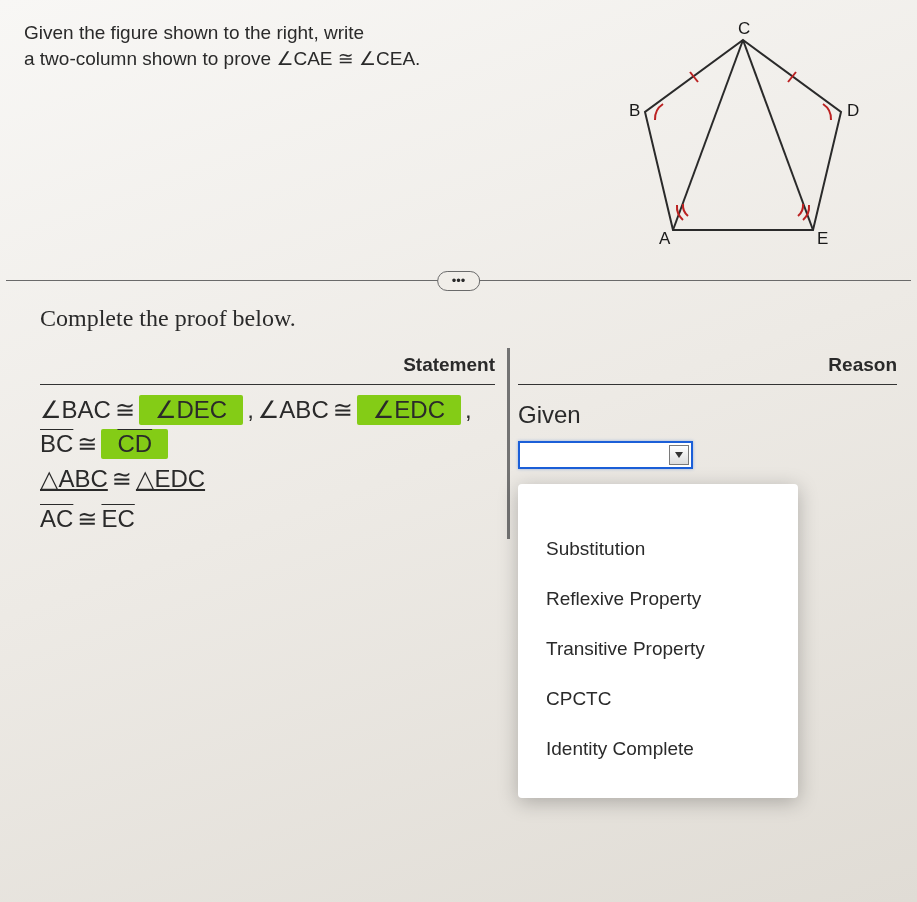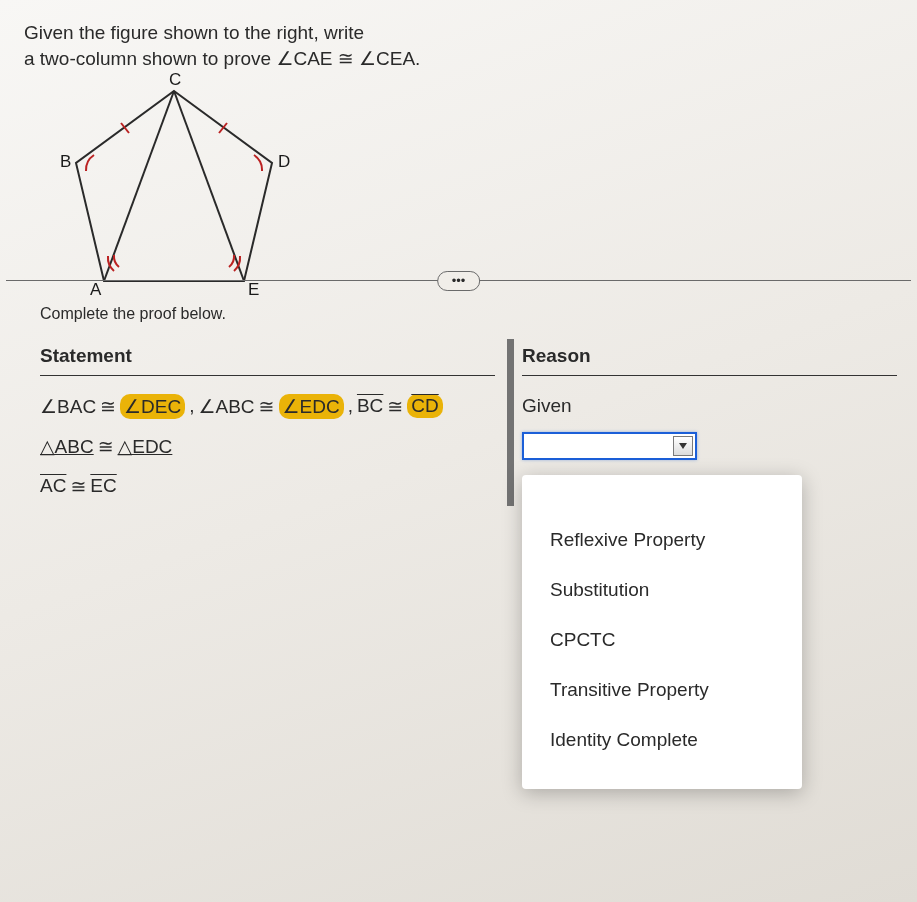--- a/index.html
+++ b/index.html
@@ -9,21 +9,20 @@
   width: 917px;
   height: 902px;
   color: #2a2a2a;
   position: relative;
   overflow: hidden;
 }
 .top-region {
   display: flex;
   padding: 20px 24px 10px 24px;
   height: 280px;
-  flex-direction: column;
 }
 .problem-text {
   flex: 1;
   font-size: 19px;
   line-height: 1.35;
 }
 .figure-area {
   width: 300px;
   display: flex;
   align-items: flex-start;
@@ -42,51 +41,53 @@
   top: -10px;
   transform: translateX(-50%);
   background: #f1eee9;
   border: 1px solid #6a6a6a;
   border-radius: 10px;
   padding: 0 14px;
   font-size: 13px;
   line-height: 18px;
 }
 .complete-text {
-  font-size: 16px;
+  font-size: 24px;
   padding: 0 40px 16px 40px;
+  font-family: Liberation Serif, serif;
 }
 .proof-table {
   display: flex;
   padding: 0 20px 0 40px;
 }
 .col {
   position: relative;
 }
 .col.statement { flex: 1; padding-right: 12px; }
-.col.reason { width: 390px; border-left: 7px solid #737373; padding-left: 8px; }
+.col.reason { width: 390px; border-left: 3px solid #737373; padding-left: 8px; }
 .col-header {
   font-weight: bold;
   font-size: 19px;
   padding: 6px 0 8px 0;
   border-bottom: 1px solid #333;
   margin-bottom: 10px;
+  text-align: right;
 }
 .row {
-  font-size: 19px;
+  font-size: 24px;
   min-height: 40px;
   display: flex;
   align-items: center;
   gap: 4px;
   flex-wrap: wrap;
 }
 .fill-static {
-  background: #eab308;
-  padding: 1px 4px;
-  border-radius: 10px;
+  background: #84cc16;
+  padding: 1px 16px;
+  border-radius: 2px;
 }
 .overline {
   text-decoration: overline;
   text-decoration-thickness: 1px;
 }
 .select-wrap {
   border: 2px solid #1b5fd8;
   background: #fff;
   width: 175px;
   height: 28px;
@@ -210,20 +211,20 @@
         <span></span>
         <div class="select-btn">
           <svg viewBox="0 0 10 10">
               <polygon points="1,2 9,2 5,8" fill="#333"></polygon>
             </svg>
         </div>
       </div>
     </div>
 
     <div class="dropdown">
+      <div class="dropdown-item">Substitution</div>
       <div class="dropdown-item">Reflexive Property</div>
-      <div class="dropdown-item">Substitution</div>
+      <div class="dropdown-item">Transitive Property</div>
       <div class="dropdown-item">CPCTC</div>
-      <div class="dropdown-item">Transitive Property</div>
       <div class="dropdown-item">Identity Complete</div>
     </div>
   </div>
 </div>
 
 </body></html>

